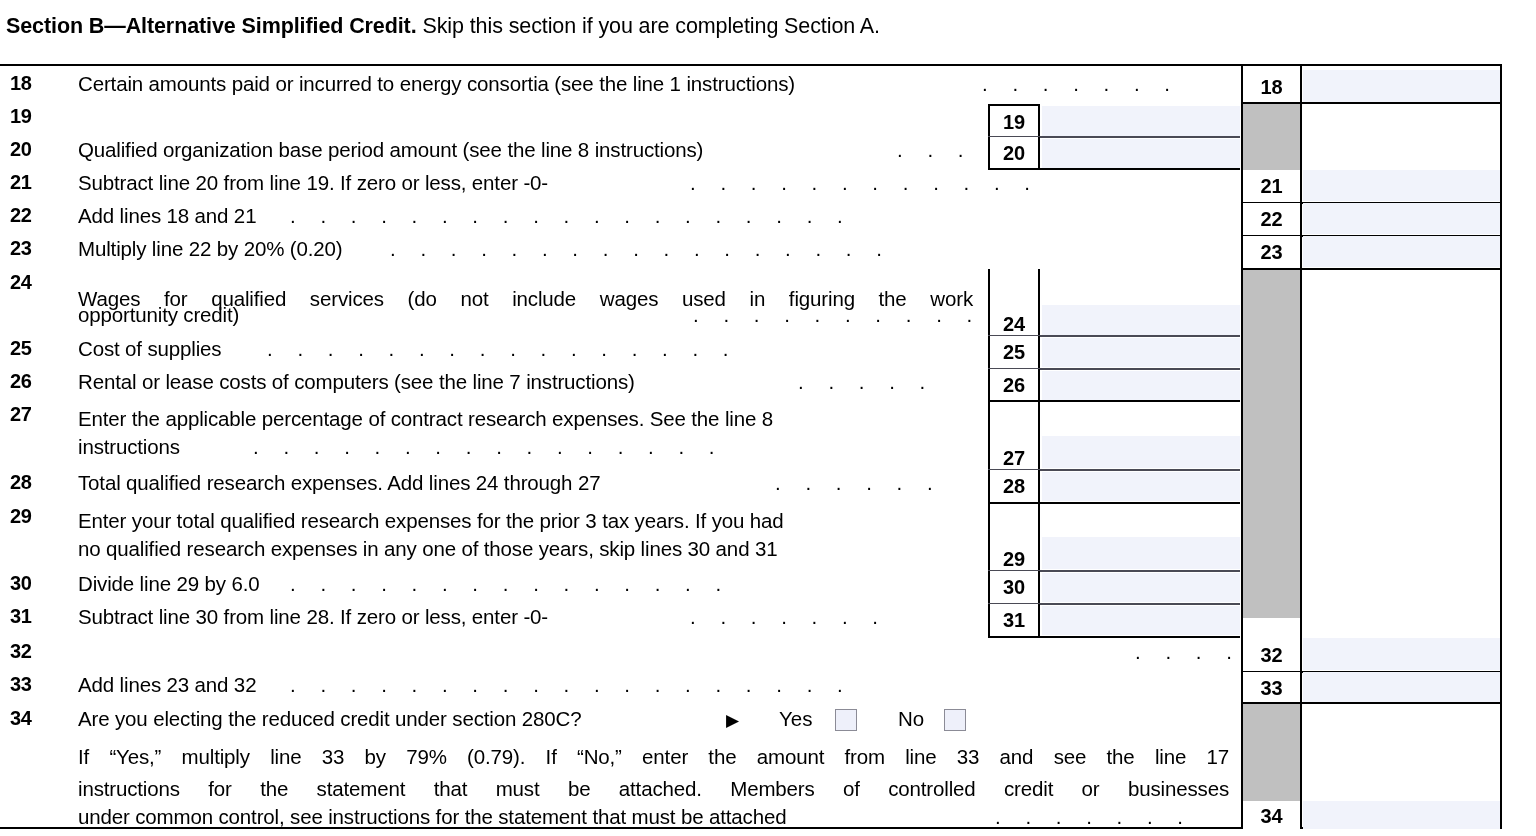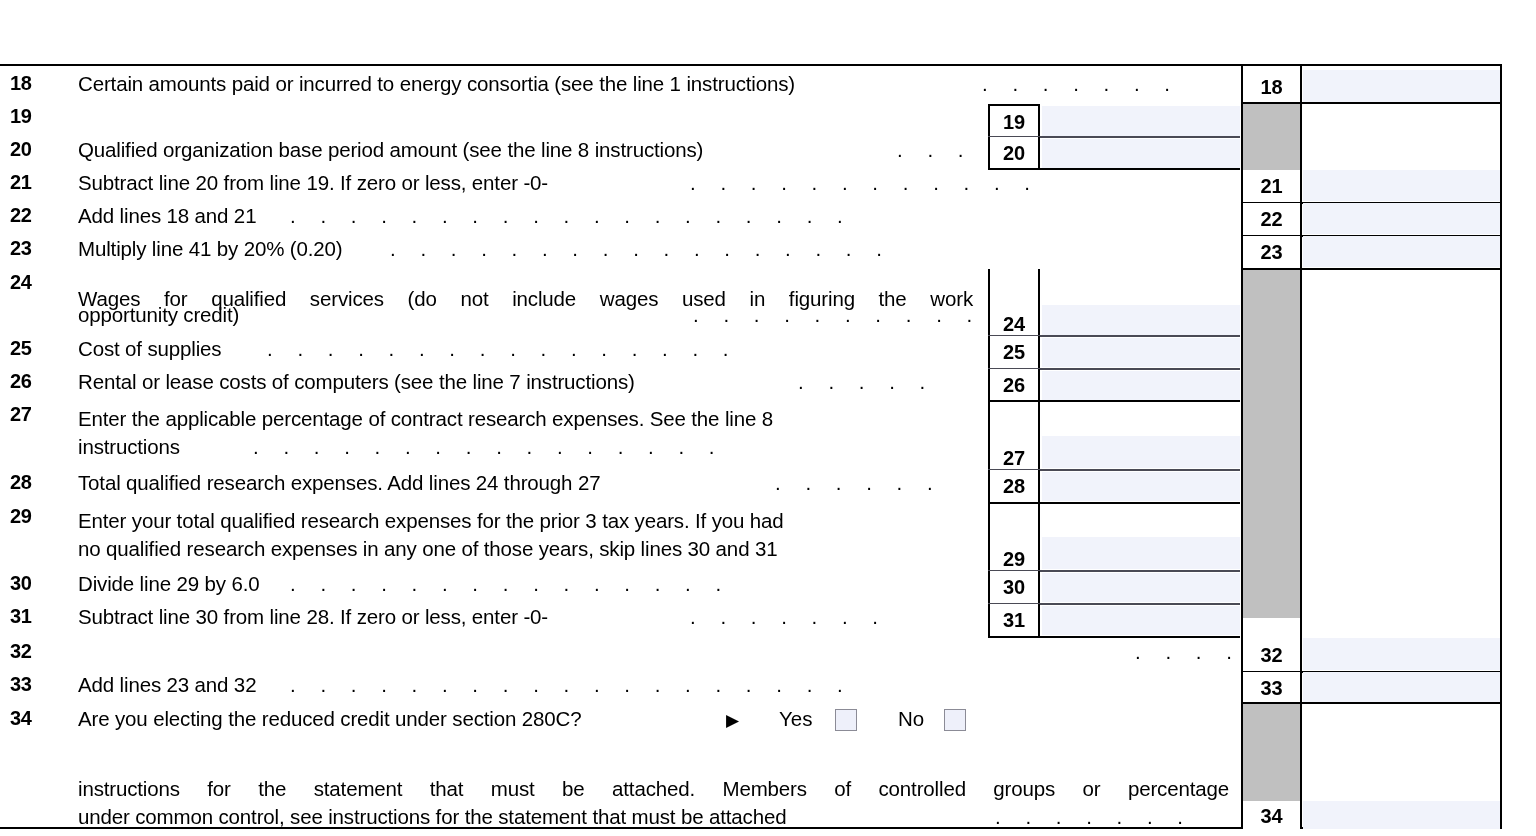--- a/index.html
+++ b/index.html
@@ -226,20 +226,23 @@
     position: absolute;
     font-size: 17px;
     line-height: 1;
   }
 </style>
 </head>
 <body>
 
 <div id="form-root">
 
+  <div class="section-header">
+    <span class="sh-bold">Section B—Alternative Simplified Credit.</span><span class="sh-norm"> Skip this section if you are completing Section A.</span>
+  </div>
 
   <div class="table-frame"></div>
   <div class="frame-right-rule"></div>
 
   <div class="out-left-rule" style="top:66px;height:763px;"></div>
   <div class="out-inner-rule" style="top:66px;height:763px;"></div>
 
   <div class="out-gray" style="top:104px;height:66px;"></div>
   <div class="out-gray" style="top:269px;height:349px;"></div>
   <div class="out-gray" style="top:703px;height:98px;"></div>
@@ -284,21 +287,21 @@
     <div class="lineno">22</div>
     <div class="label">Add lines 18 and 21</div>
     <div class="leader" style="left:290px;">.  .  .  .  .  .  .  .  .  .  .  .  .  .  .  .  .  .  .</div>
   </div>
   <div class="out-numbox" style="top:203px;height:33px;line-height:33px;">22</div>
   <div class="out-amount" style="top:203px;height:31px;"></div>
   <div class="out-rule-dark" style="top:235px;"></div>
 
   <div class="row" style="top:237px;height:33px;">
     <div class="lineno">23</div>
-    <div class="label">Multiply line 41 by 20% (0.20)</div>
+    <div class="label">Multiply line 22 by 20% (0.20)</div>
     <div class="leader" style="left:390px;">.  .  .  .  .  .  .  .  .  .  .  .  .  .  .  .  .</div>
   </div>
   <div class="out-numbox" style="top:236px;height:33px;line-height:33px;">23</div>
   <div class="out-amount" style="top:236px;height:31px;"></div>
   <div class="out-rule-dark" style="top:268px;"></div>
 
   <div class="mid-left-rule" style="top:269px;height:349px;"></div>
   <div class="mid-inner-rule" style="top:269px;height:349px;"></div>
 
   <div class="row" style="top:271px;height:66px;">
@@ -398,20 +401,21 @@
   <div class="row" style="top:707px;height:30px;">
     <div class="lineno">34</div>
     <div class="label">Are you electing the reduced credit under section 280C?</div>
   </div>
   <div class="arrow-glyph" style="left:726px;top:712px;">▶</div>
   <div class="yesno-text" style="left:779px;top:707px;">Yes</div>
   <div class="checkbox" style="left:835px;top:709px;"></div>
   <div class="yesno-text" style="left:898px;top:707px;">No</div>
   <div class="checkbox" style="left:944px;top:709px;"></div>
 
-  <div class="label wrapped justify" style="left:78px;top:773px;width:1151px;">instructions for the statement that must be attached. Members of controlled groups or percentage</div>
+  <div class="label wrapped justify" style="left:78px;top:741px;width:1151px;">If “Yes,” multiply line 33 by 79% (0.79). If “No,” enter the amount from line 33 and see the line 17</div>
+  <div class="label wrapped justify" style="left:78px;top:773px;width:1151px;">instructions for the statement that must be attached. Members of controlled credit or businesses</div>
   <div class="label" style="left:78px;top:805px;">under common control, see instructions for the statement that must be attached</div>
   <div class="leader" style="left:995px;top:805px;">.   .   .   .   .   .   .</div>
 
   <div class="out-numbox" style="top:801px;height:30px;line-height:30px;">34</div>
   <div class="out-amount" style="top:801px;height:28px;"></div>
 
 </div>
 
 </body></html>

